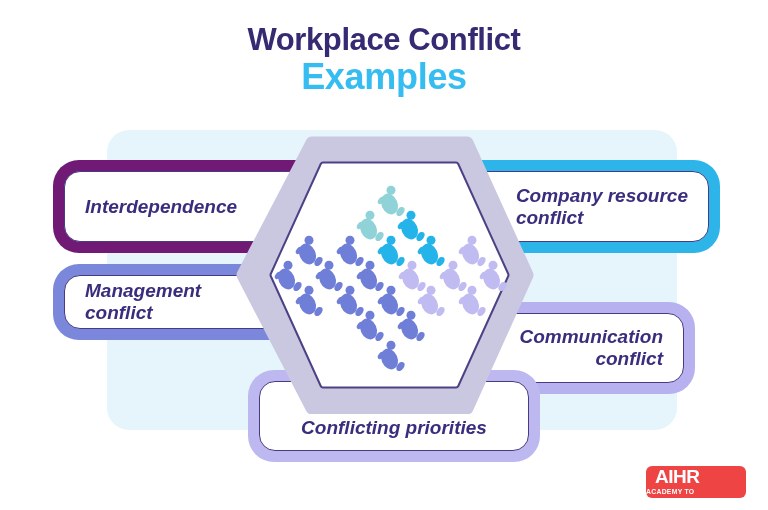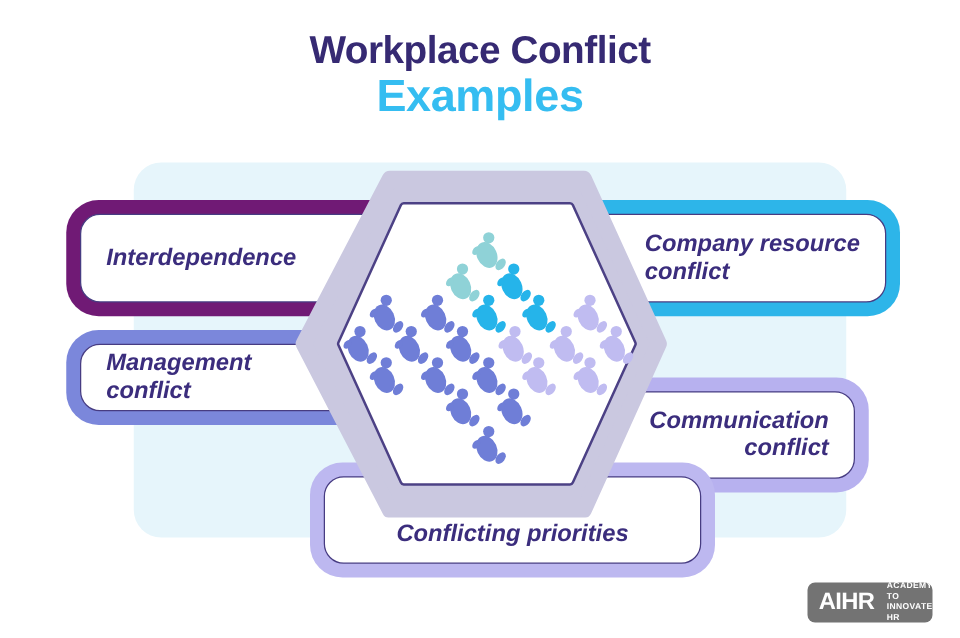--- a/index.html
+++ b/index.html
@@ -32,36 +32,36 @@
   .cap-label{
     font-size:19px;font-weight:700;font-style:italic;color:#3b2d7d;
     line-height:22px;white-space:pre-line;
   }
   .cap-interdependence{left:53px;top:160px;width:287px;height:93px;}
   .cap-company{left:433px;top:160px;width:287px;height:93px;}
   .cap-company .capsule-inner{justify-content:flex-end;text-align:left;}
   .cap-management{left:53px;top:264px;width:287px;height:76px;}
   .cap-communication{left:408px;top:264px;width:287px;height:92px;margin-top:38px;}
   .cap-communication .capsule-inner{justify-content:flex-end;text-align:right;}
-  .cap-conflicting{left:248px;top:370px;width:292px;height:92px;padding-left:32px;}
+  .cap-conflicting{left:248px;top:370px;width:292px;height:92px;}
   .cap-conflicting .capsule-inner{
     justify-content:center;align-items:flex-end;text-align:center;padding-bottom:11px;
   }
   .pad-l{padding-left:20px;}
   .pad-r{padding-right:20px;}
   
   .hex-svg{position:absolute;left:236px;top:136px;z-index:2;}
   
   .people-layer{position:absolute;left:0;top:0;width:768px;height:510px;z-index:3;pointer-events:none;}
   .person{position:absolute;width:32px;height:34px;}
   
   .logo{
     position:absolute;left:646px;top:466px;width:100px;height:32px;
-    background:#737373;border-radius:6px;z-index:5;
-    display:flex;align-items:center;color:#ffffff;
+    background:#ef4444;border-radius:6px;z-index:5;
+    display:flex;color:#ffffff;flex-direction:column;
   }
   .logo-brand{font-size:19px;font-weight:800;letter-spacing:-0.5px;margin-left:9px;}
   .logo-divider{width:2px;height:18px;background:#ffffff;margin:0 5px 0 5px;}
   .logo-tagline{display:flex;flex-direction:column;justify-content:center;}
   .logo-tagline span{font-size:6.8px;font-weight:700;letter-spacing:0.3px;line-height:8.5px;}
 </style>
 </head>
 <body>
 
 <div class="canvas">

